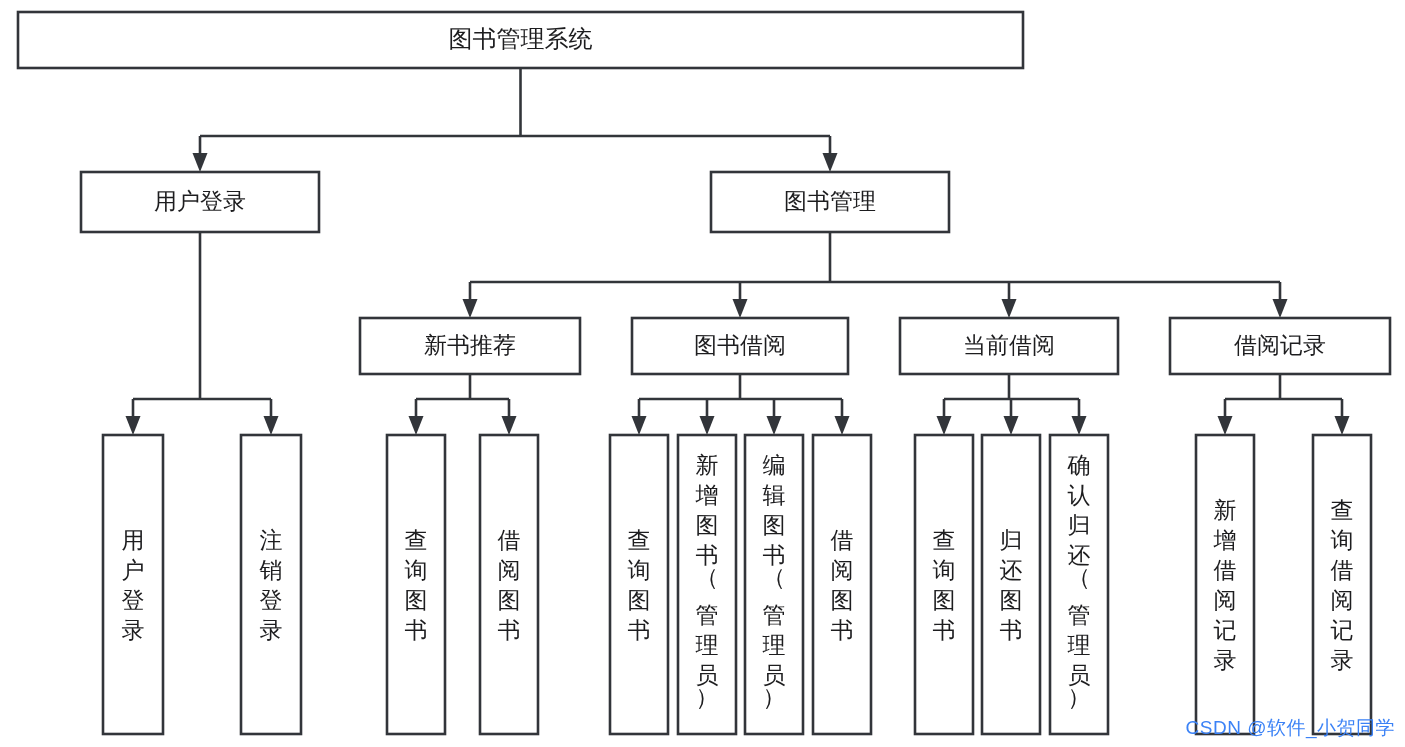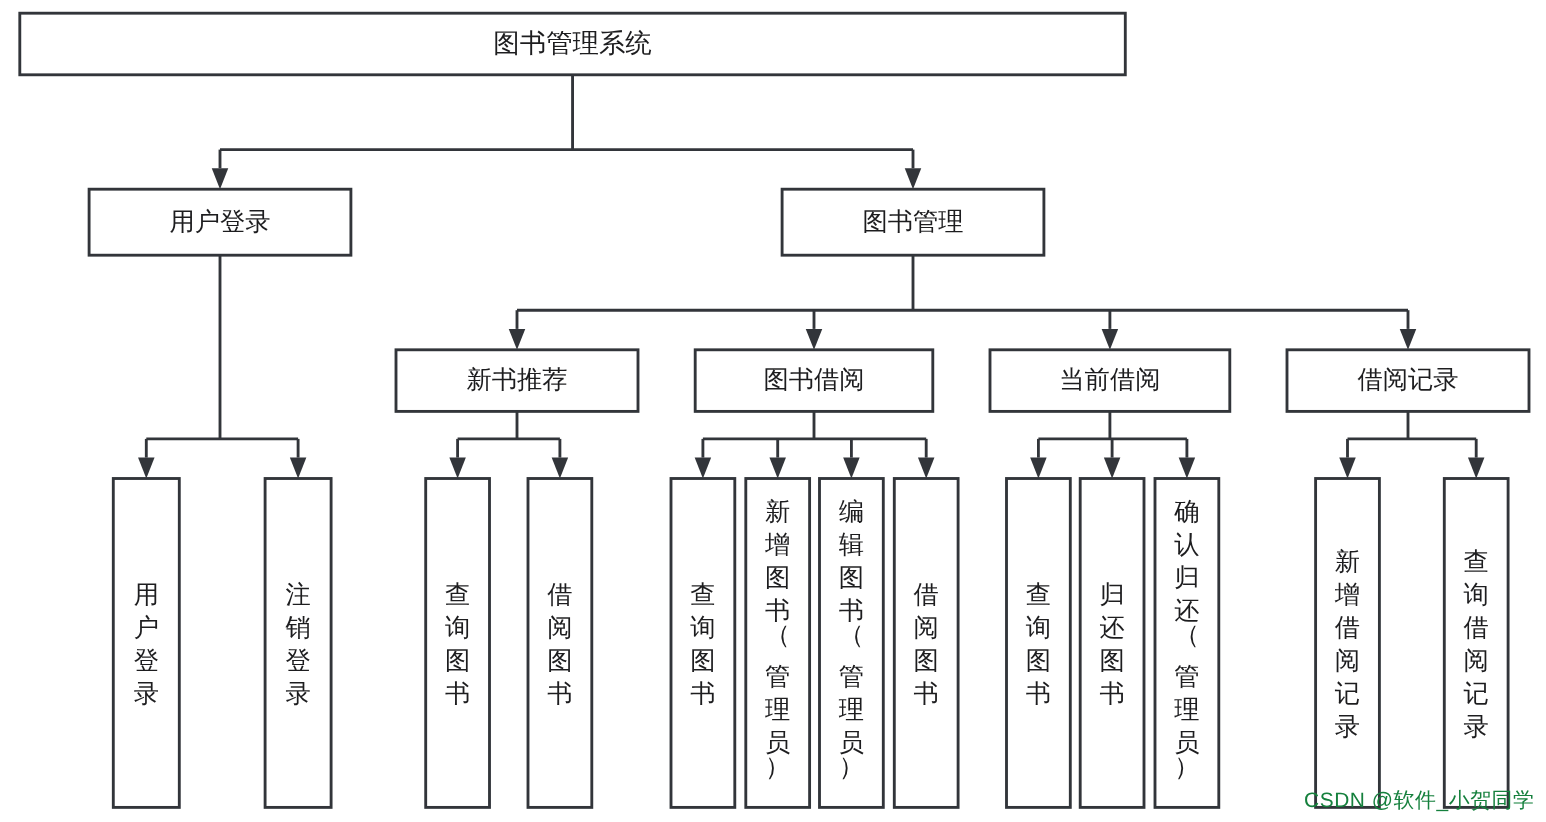--- a/index.html
+++ b/index.html
@@ -50,21 +50,21 @@
     font-family: "Liberation Sans", "DejaVu Sans", sans-serif;
     font-size: 23px;
     text-anchor: middle;
   }
   .watermark {
     position: absolute;
     right: 10px;
     bottom: 6px;
     font-family: "Liberation Sans", "DejaVu Sans", sans-serif;
     font-size: 19px;
-    color: #15803d;
+    color: #3b82f6;
     white-space: nowrap;
     letter-spacing: 0.5px;
     pointer-events: none;
     margin-top: 25px;
   }
 </style>
 </head>
 <body>
 
 <svg id="diagram" viewBox="0 0 1405 747">

